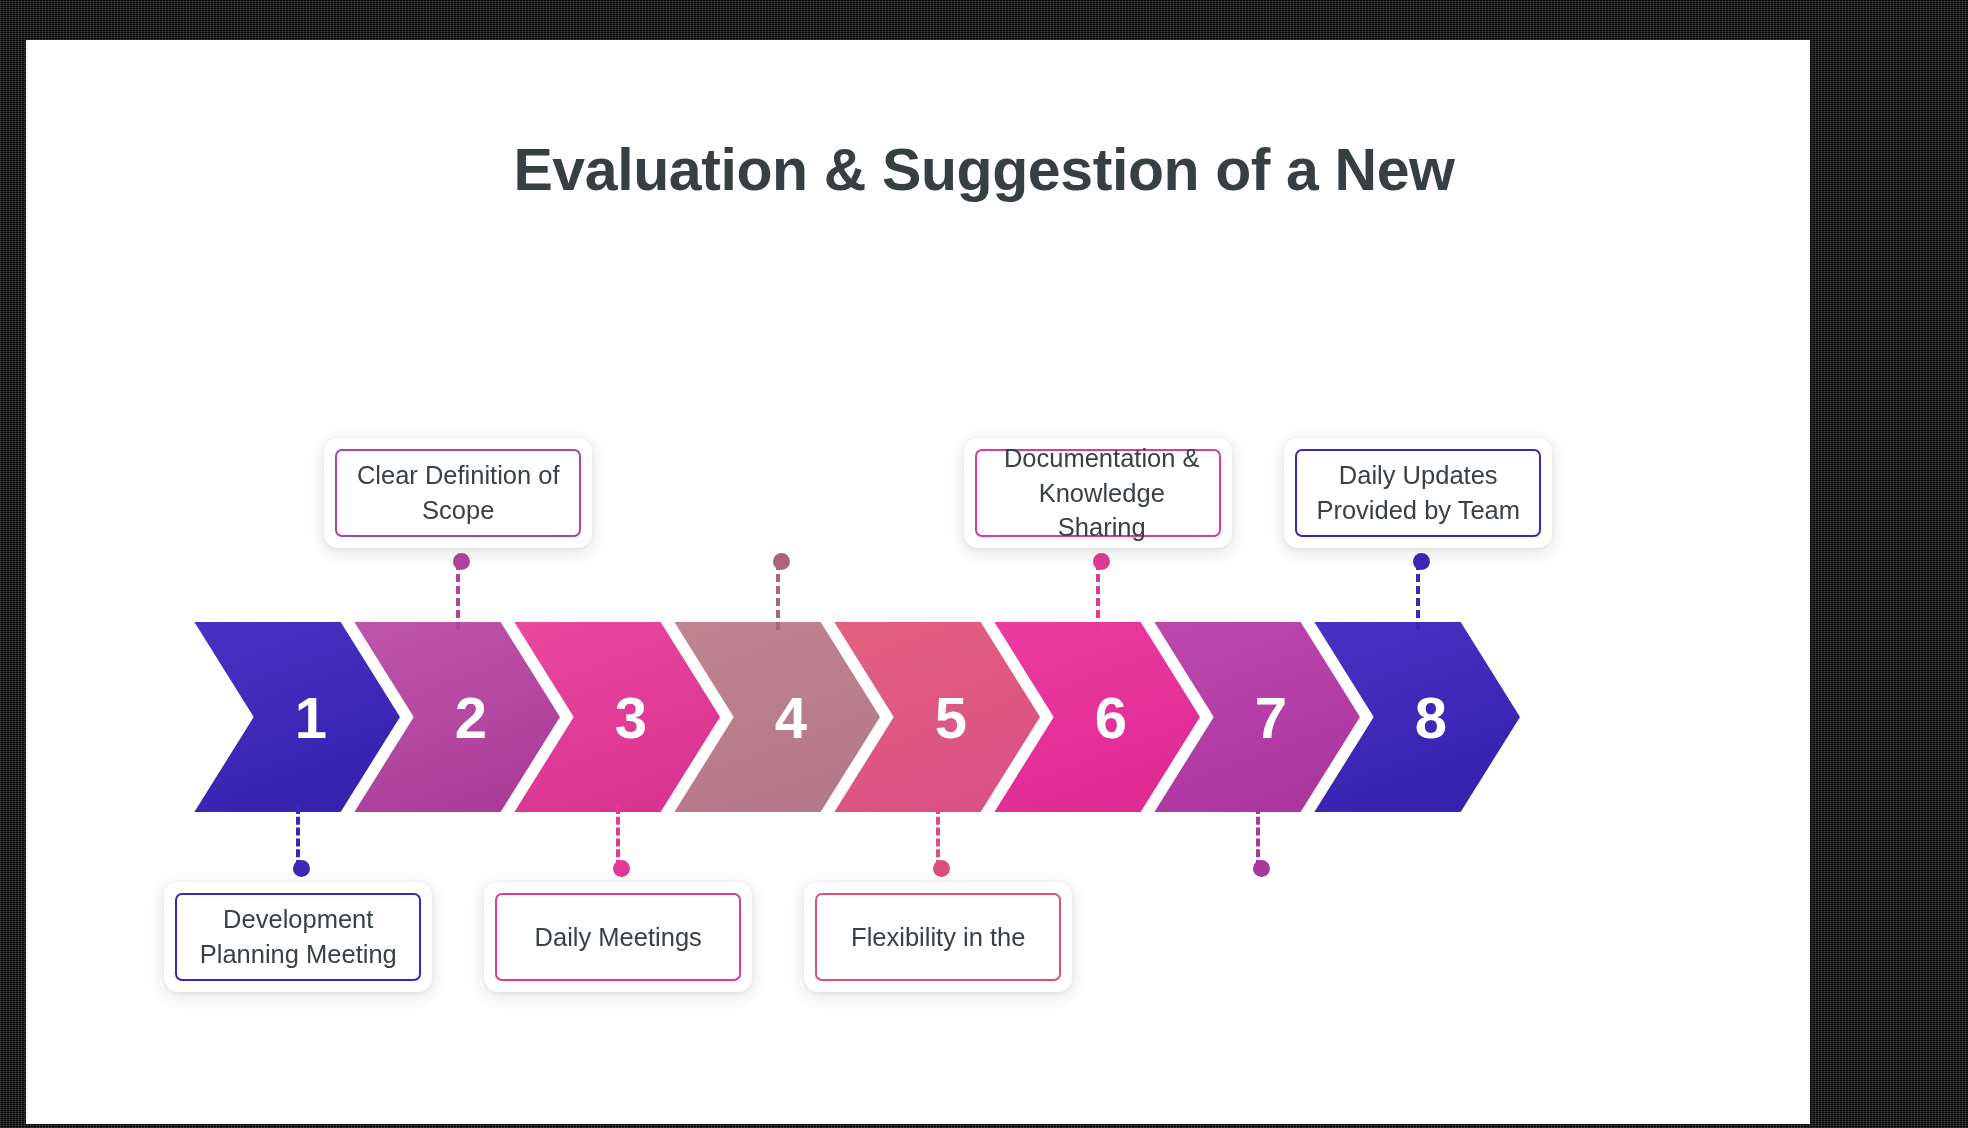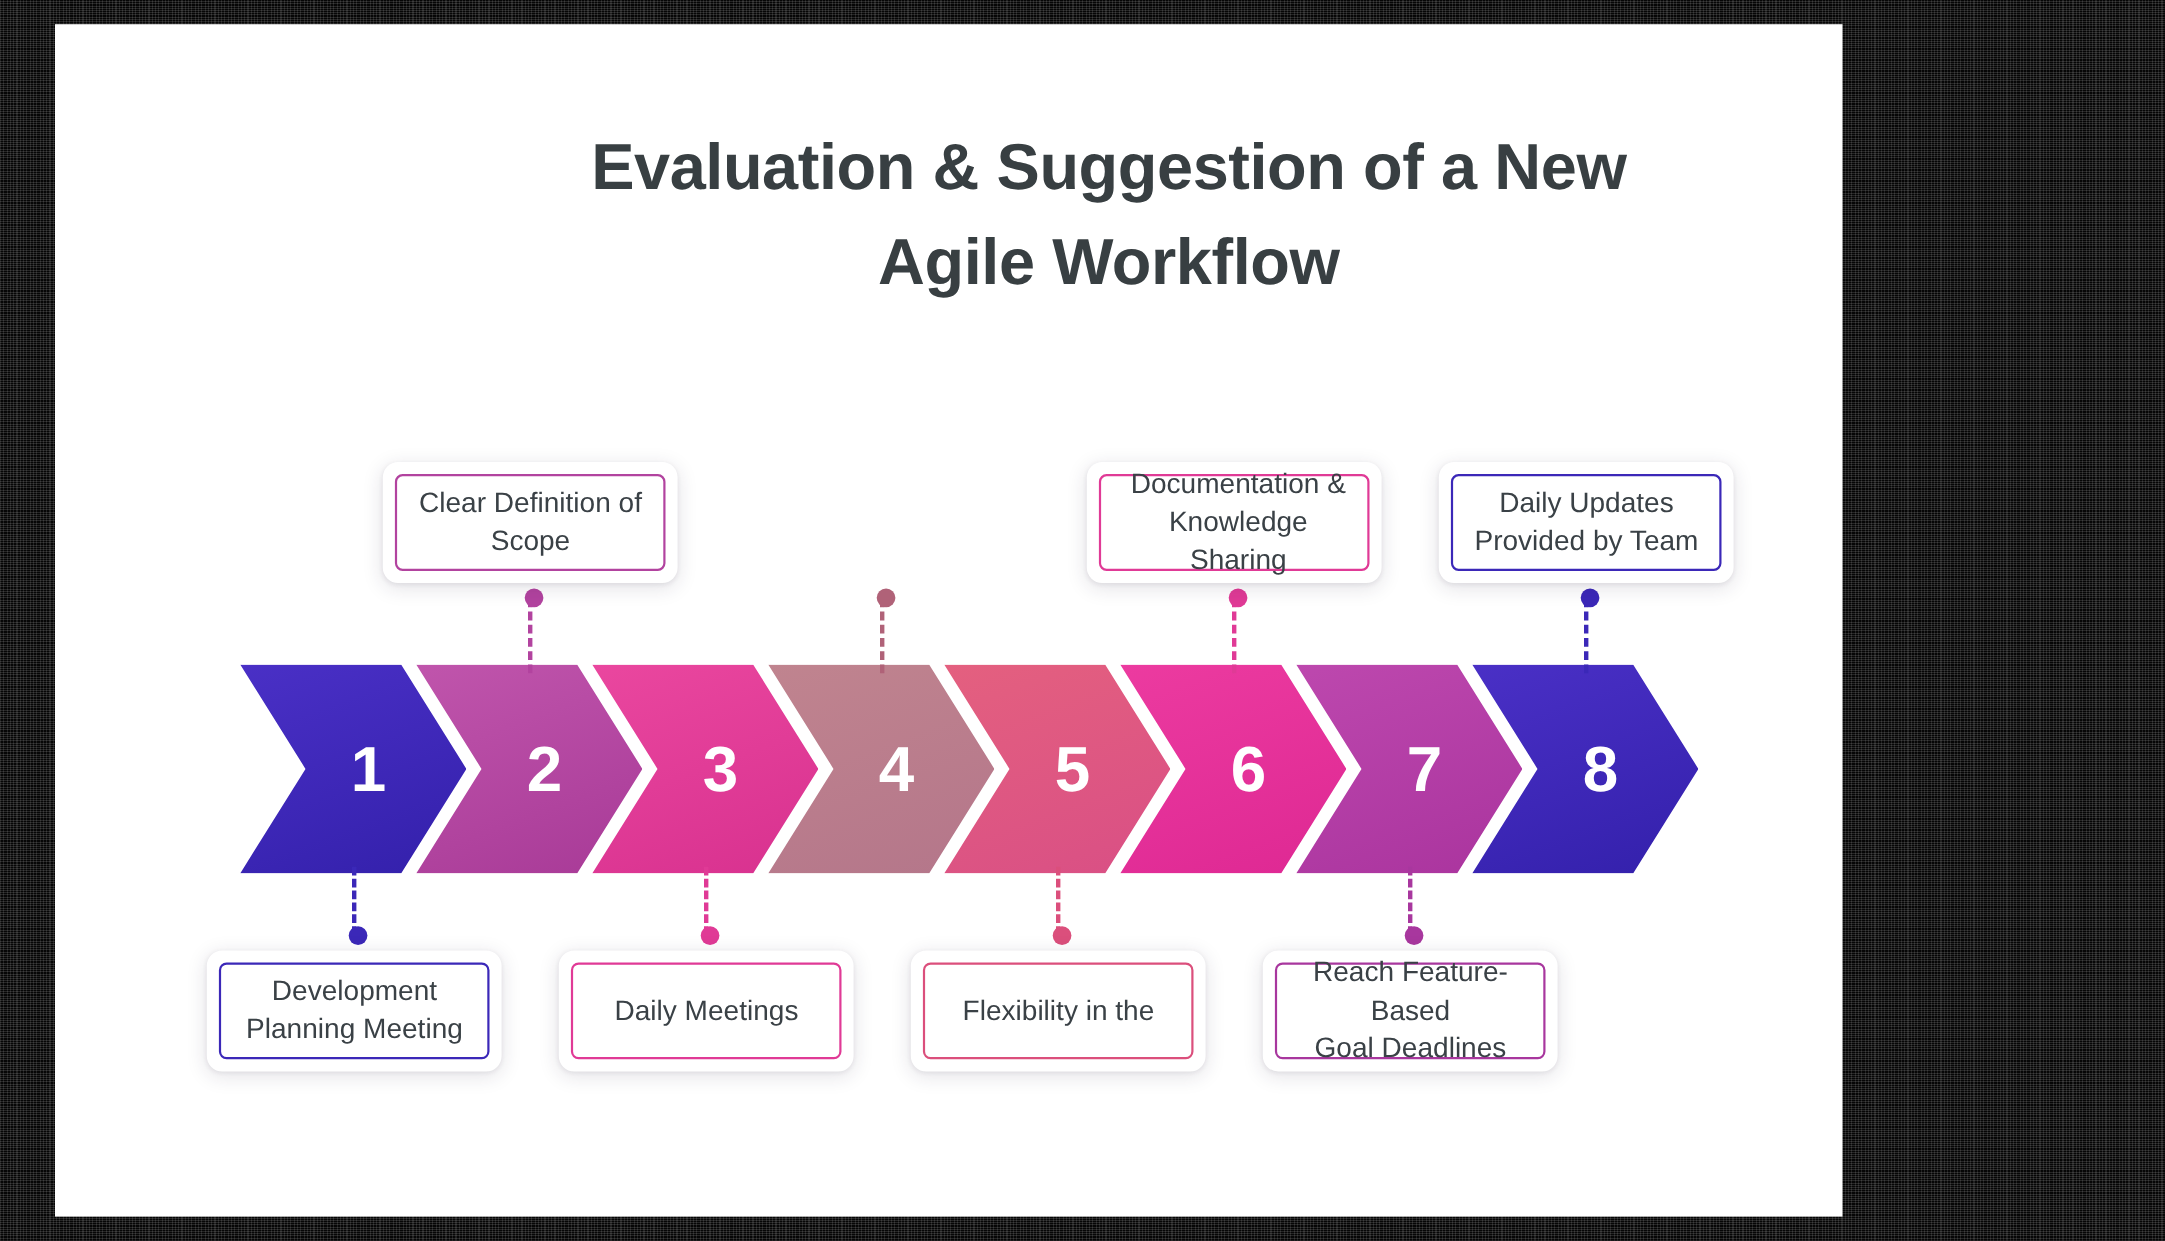--- a/index.html
+++ b/index.html
@@ -20,26 +20,25 @@
     height: 1128px;
     background:
       repeating-linear-gradient(0deg, rgba(255,255,255,.13) 0 1px, rgba(0,0,0,0) 1px 2px),
       repeating-linear-gradient(90deg, rgba(255,255,255,.11) 0 1px, rgba(0,0,0,0) 1px 3px),
       #060606;
   }
 
   #canvas {
     position: absolute;
     left: 26px;
-    top: 22px;
-    width: 1625px;
+    top: 40px;
+    width: 1784px;
     height: 1084px;
     background: #ffffff;
     overflow: hidden;
-    margin-left: 24px;
   }
 
   
   .title {
     position: absolute;
     left: 0;
     top: 88px;
     width: 1916px;
     text-align: center;
     font-size: 59px;
@@ -124,21 +123,20 @@
   }
 </style>
 </head>
 <body>
 
 <div id="frame">
   <div id="canvas">
 
     <h1 class="title">
       <span class="title-line">Evaluation &amp; Suggestion of a New</span>
-      <span class="title-line">Agile Workflow</span>
     </h1>
 
     <div id="chevrons">
         <div class="chev" style="left: 162px; top: 582px; background: linear-gradient(160deg, rgb(74, 48, 198), rgb(51, 32, 171));">
           <span class="chev-num">1</span>
         </div>
         <div class="conn down" style="color: rgb(59, 40, 184); left: 270.24px; top: 766px; height: 62px;">
           <span class="conn-dot"></span>
         </div>
         <div class="card" style="width: 268px; height: 110px; left: 138.24px; top: 842px;">
@@ -195,25 +193,20 @@
           <div class="card-inner" style="border-color: rgb(224, 58, 150); padding-left: 19px;">
             <div class="card-text"><span>Documentation &amp;</span><br><span>Knowledge Sharing</span></div>
           </div>
         </div>
         <div class="chev" style="left: 1122px; top: 582px; background: linear-gradient(160deg, rgb(189, 72, 174), rgb(170, 52, 158));">
           <span class="chev-num">7</span>
         </div>
         <div class="conn down" style="color: rgb(168, 55, 158); left: 1230.24px; top: 766px; height: 62px;">
           <span class="conn-dot"></span>
         </div>
-        <div class="card" style="width: 268px; height: 110px; left: 1098.24px; top: 842px;">
-          <div class="card-inner" style="border-color: rgb(168, 55, 158);">
-            <div class="card-text"><span>Reach Feature-Based</span><br><span>Goal Deadlines</span></div>
-          </div>
-        </div>
         <div class="chev" style="left: 1282px; top: 582px; background: linear-gradient(160deg, rgb(74, 48, 198), rgb(51, 32, 171));">
           <span class="chev-num">8</span>
         </div>
         <div class="conn up" style="color: rgb(59, 40, 184); left: 1390.24px; top: 522px; height: 68px;">
           <span class="conn-dot"></span>
         </div>
         <div class="card" style="width: 268px; height: 110px; left: 1258.24px; top: 398px;">
           <div class="card-inner" style="border-color: rgb(59, 40, 184);">
             <div class="card-text"><span>Daily Updates</span><br><span>Provided by Team</span></div>
           </div>

